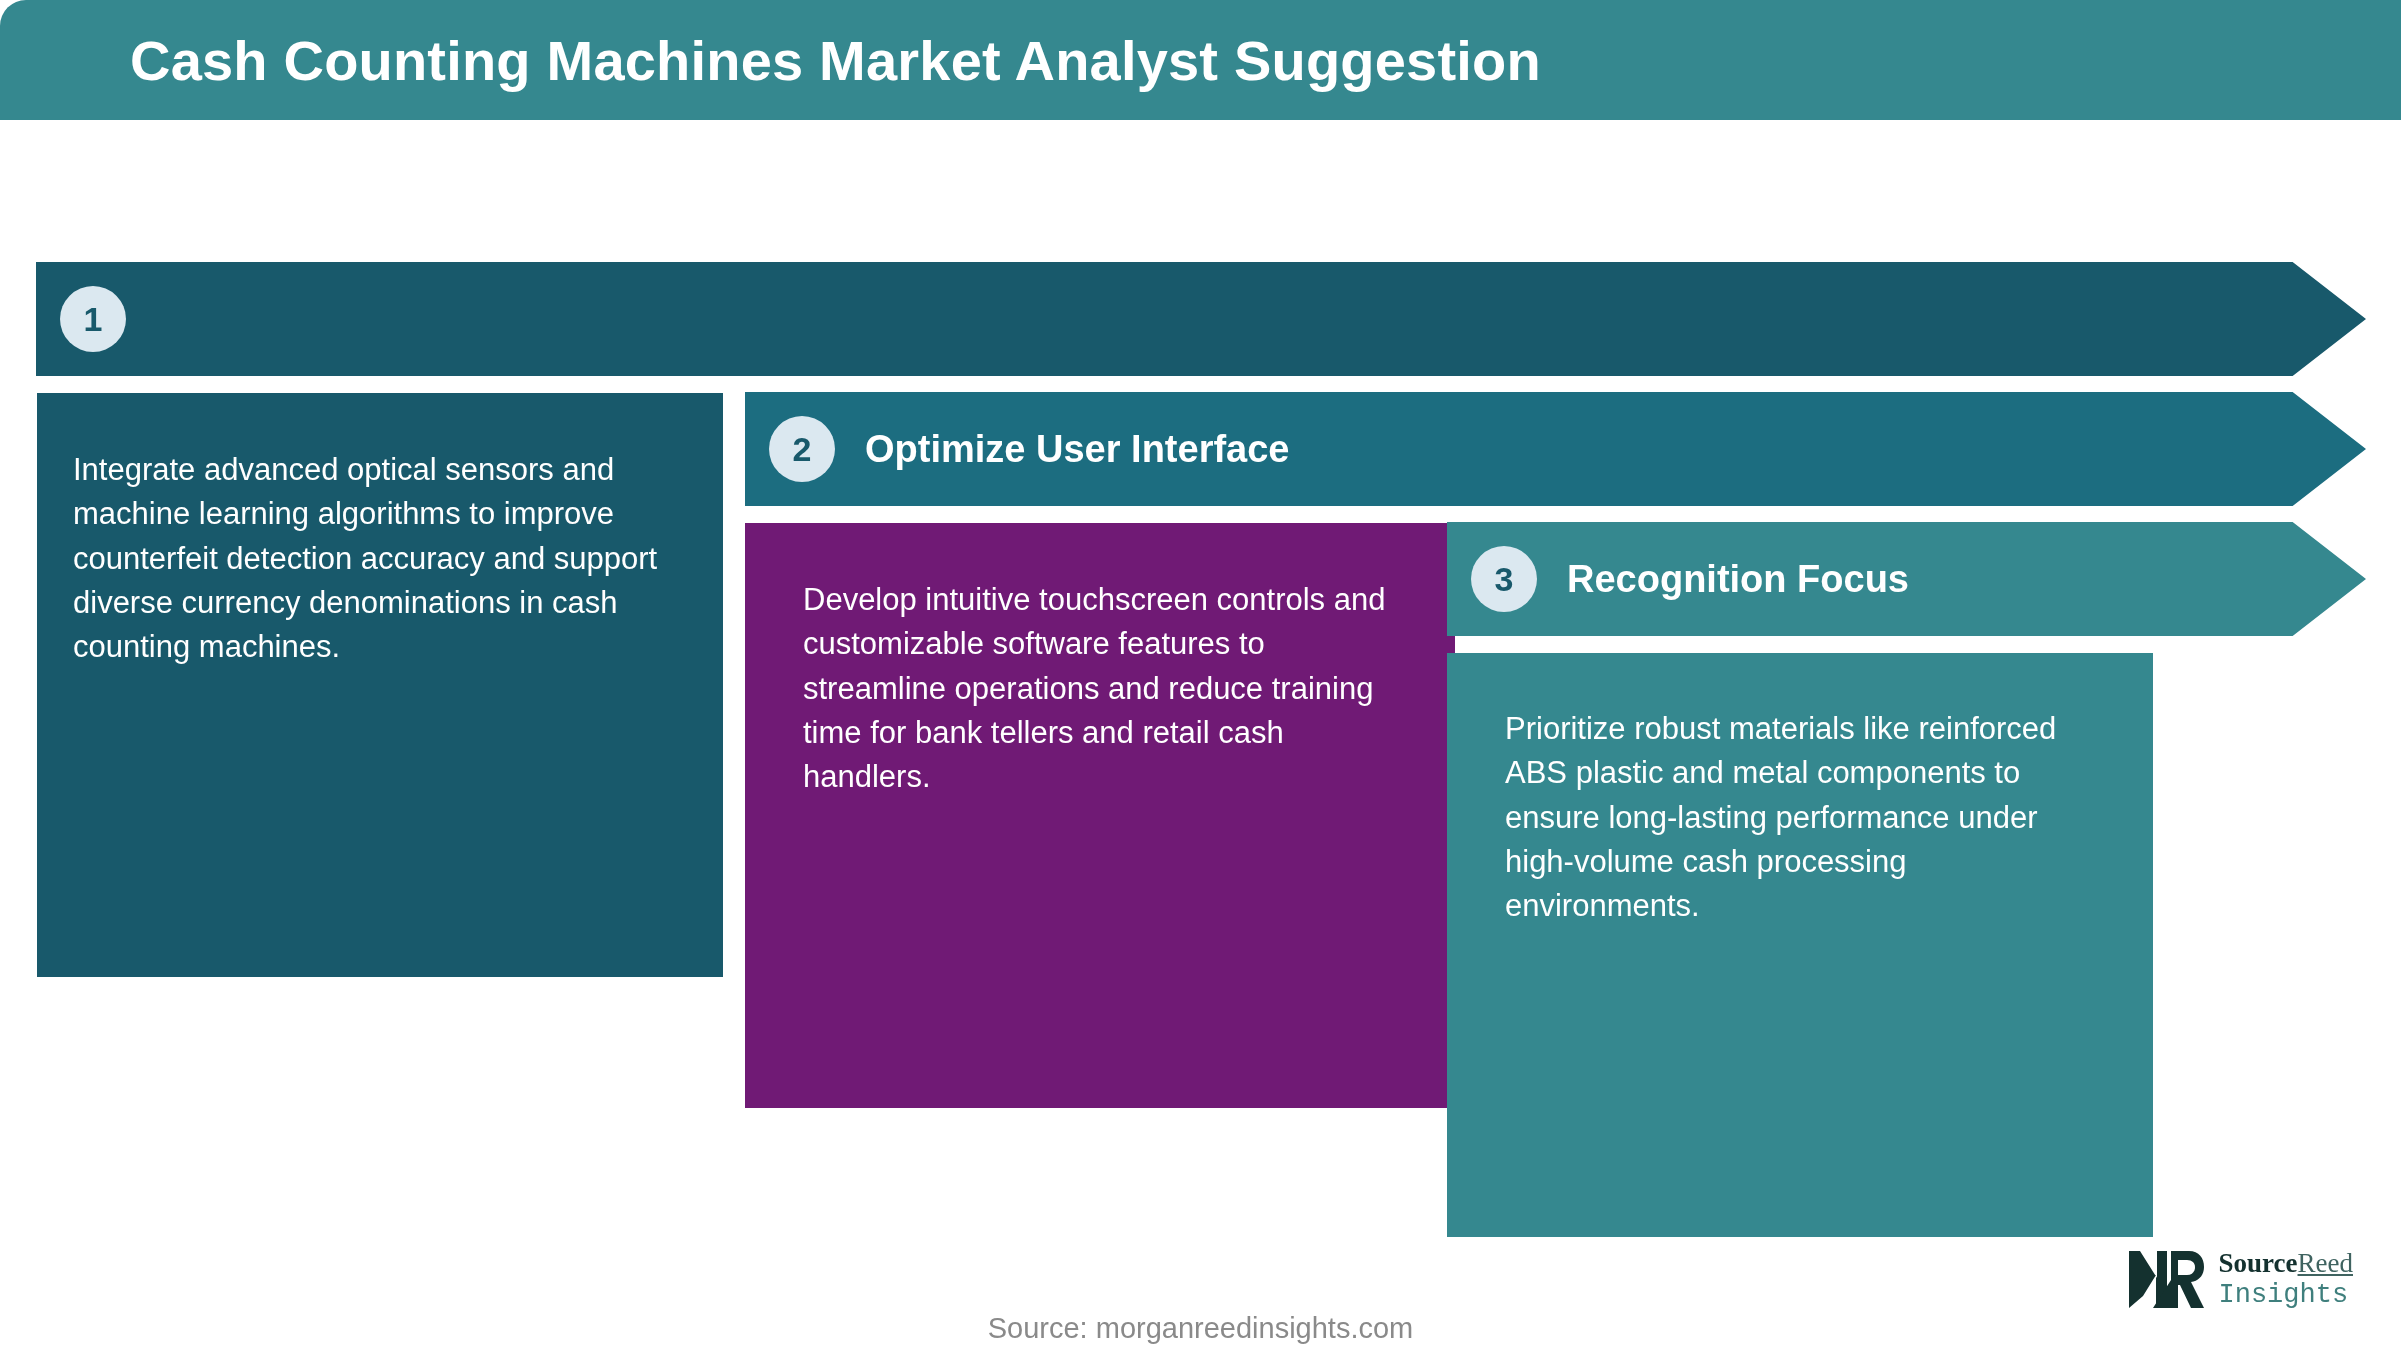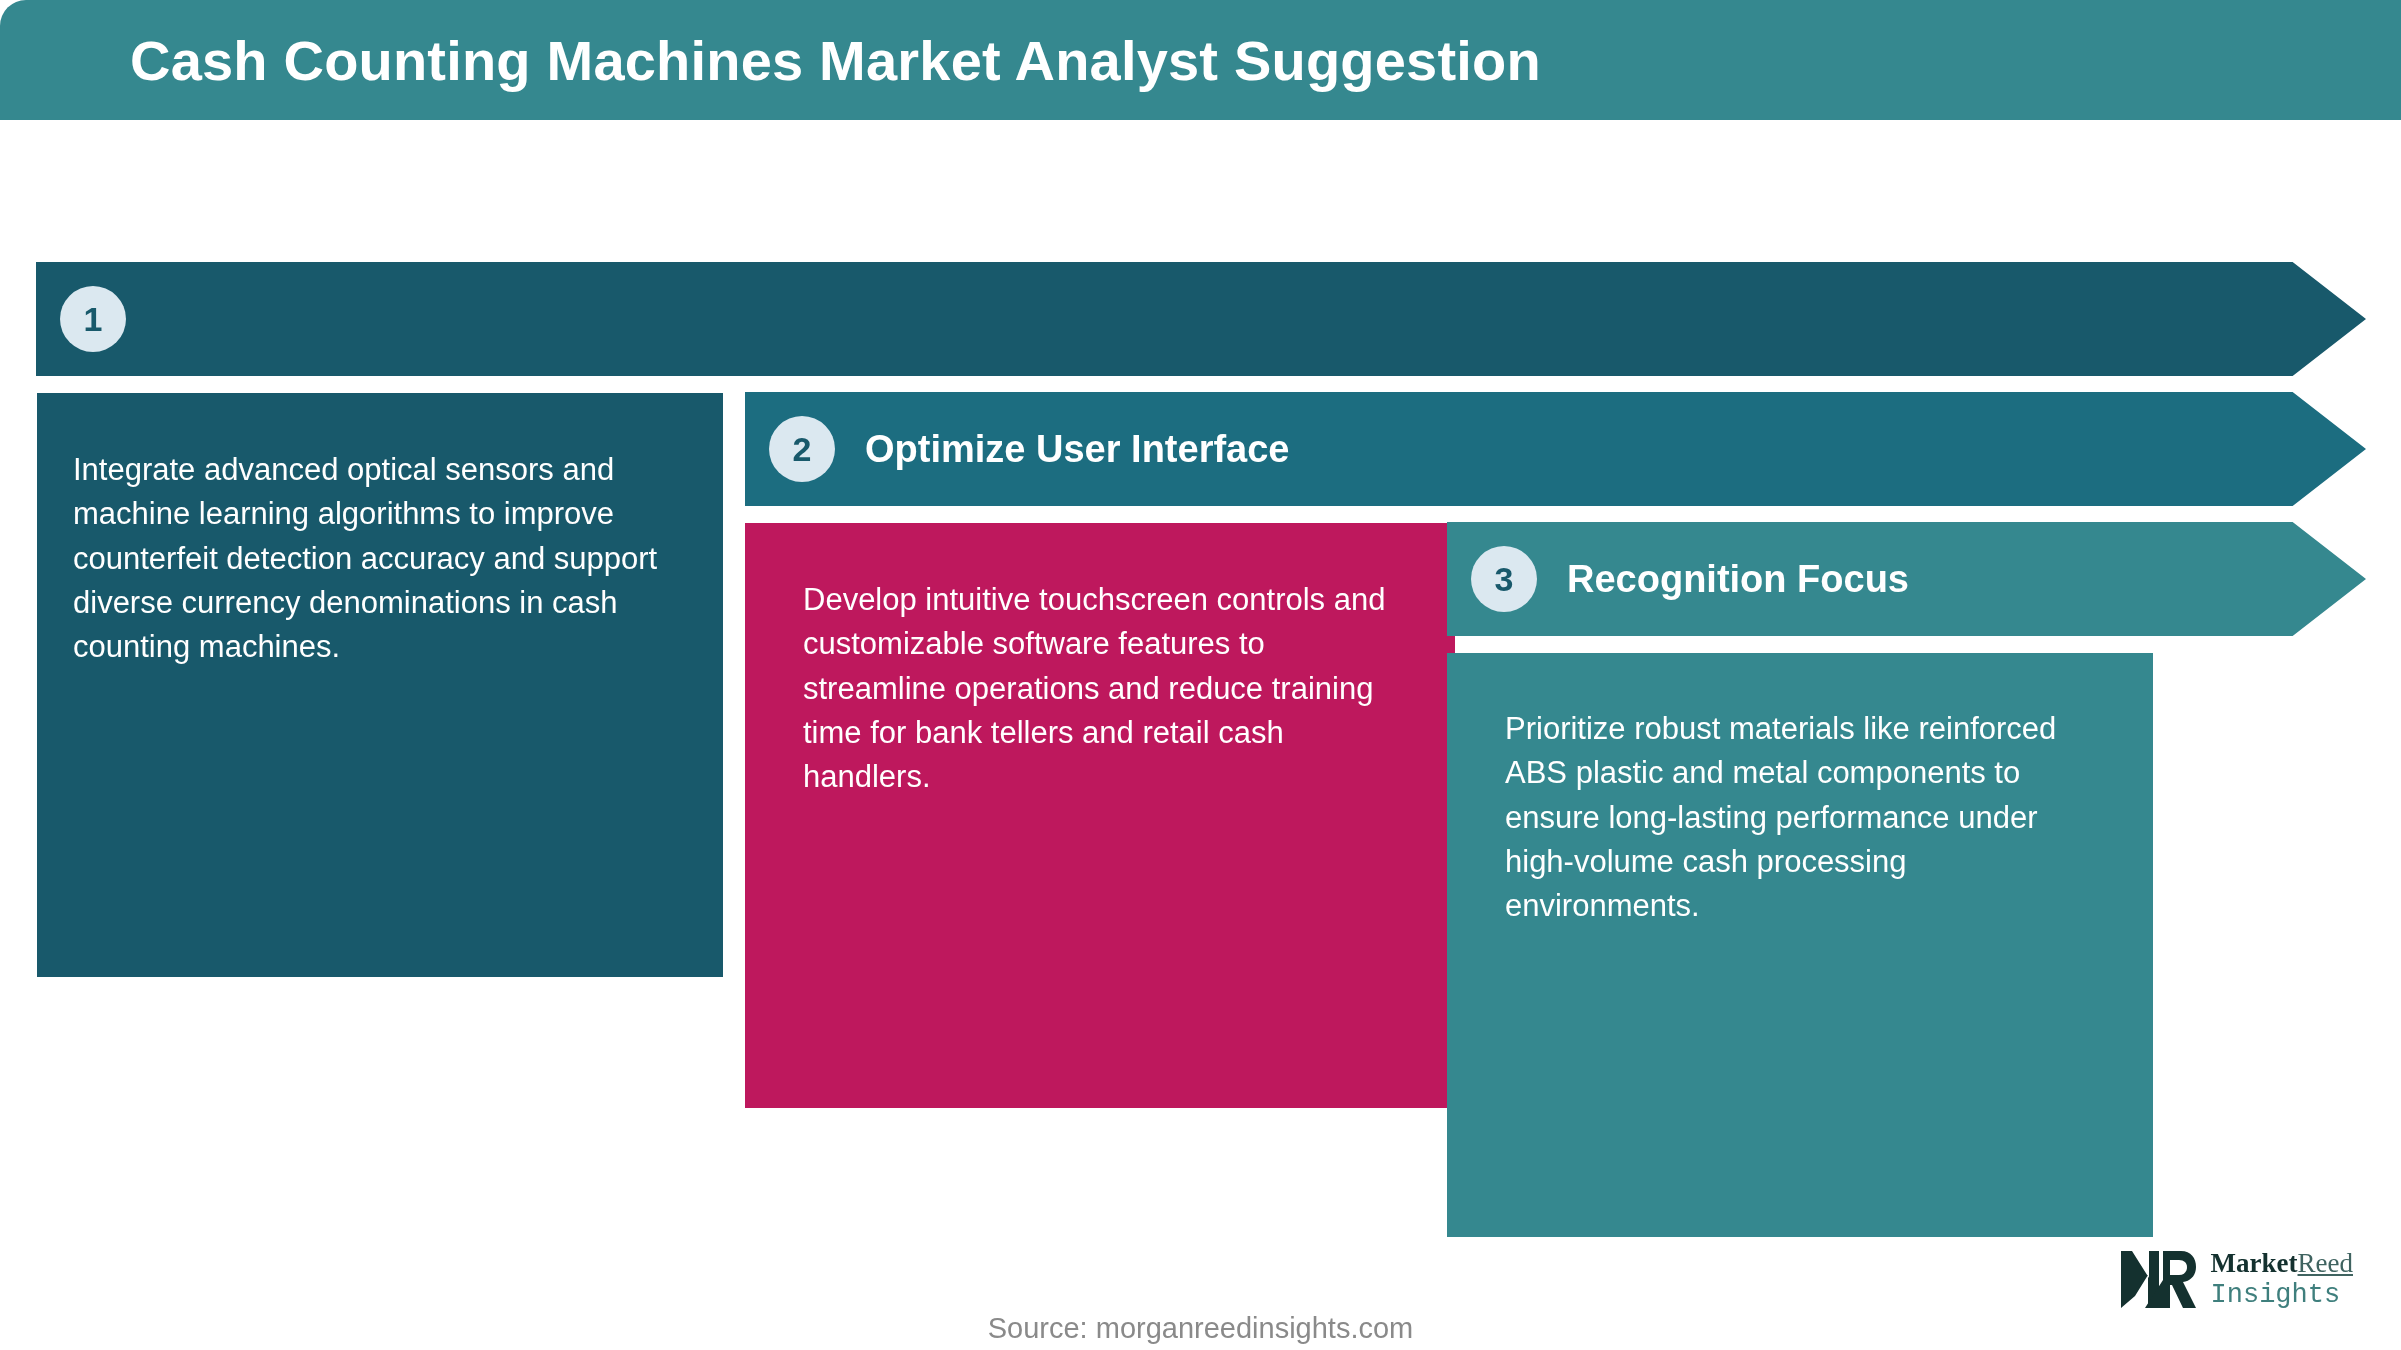--- a/index.html
+++ b/index.html
@@ -117,21 +117,21 @@
       <path d="M0,0 L1473,0 L1473,-58 L1621,57 L1473,172 L1473,114 L0,114 Z" fill="#1c6d80"></path>
     </svg>
     <div class="band-body" style="position:relative;padding-left:24px;gap:30px;">
       <div class="band-badge" style="background: rgb(219, 232, 240); color: rgb(24, 89, 107);">
         <span>2</span>
       </div>
       <div class="band-heading">Optimize User Interface</div>
     </div>
   </div>
 
-  <div class="card" style="left:745px;top:523px;width:710px;height:585px;background:#be185d;padding:55px 46px 0 58px;">
+  <div class="card" style="left:745px;top:523px;width:710px;height:585px;background:#701a75;padding:55px 46px 0 58px;">
     <div class="card-text">Develop intuitive touchscreen controls and customizable software features to streamline operations and reduce training time for bank tellers and retail cash handlers.</div>
   </div>
 
   <div class="band" style="left:1447px;top:522px;width:919px;height:114px;">
     <svg width="919" height="114" viewBox="0 0 919 114" preserveAspectRatio="none" style="position:absolute;left:0;top:0;">
       <path d="M0,0 L771,0 L771,-58 L919,57 L771,172 L771,114 L0,114 Z" fill="#35888f"></path>
     </svg>
     <div class="band-body" style="position:relative;padding-left:24px;gap:30px;">
       <div class="band-badge" style="background: rgb(219, 232, 240); color: rgb(24, 89, 107);">
         <span>3</span>
@@ -147,19 +147,19 @@
   <div class="source" style="color: rgb(138, 138, 138);">Source: morganreedinsights.com</div>
 
   <div class="logo">
     <svg class="logo-mark" width="78" height="62" viewBox="0 0 78 62">
       <path d="M2,60 L2,3 L13,3 L30,30 L30,3 L40,3 L40,60 L29,60 L29,27 L16,48 L2,60 Z" fill="#14312f"></path>
       <path d="M26,60 L44,32 L44,3 L62,3 C72,3 77,10 77,19 C77,27 72,33 64,34 L77,60 L64,60 L53,37 L51,37 L51,60 L38,60 Z" fill="#14312f"></path>
       <path d="M51,12 L51,27 L60,27 C65,27 68,24 68,19 C68,15 65,12 60,12 Z" fill="#ffffff"></path>
     </svg>
     <div class="logo-words">
       <div class="logo-line1">
-        <span class="logo-morgan">Market</span><span class="logo-reed">Reed</span>
+        <span class="logo-morgan">Source</span><span class="logo-reed">Reed</span>
       </div>
       <div class="logo-line2">Insights</div>
     </div>
   </div>
 
 </div>
 
 </body></html>

